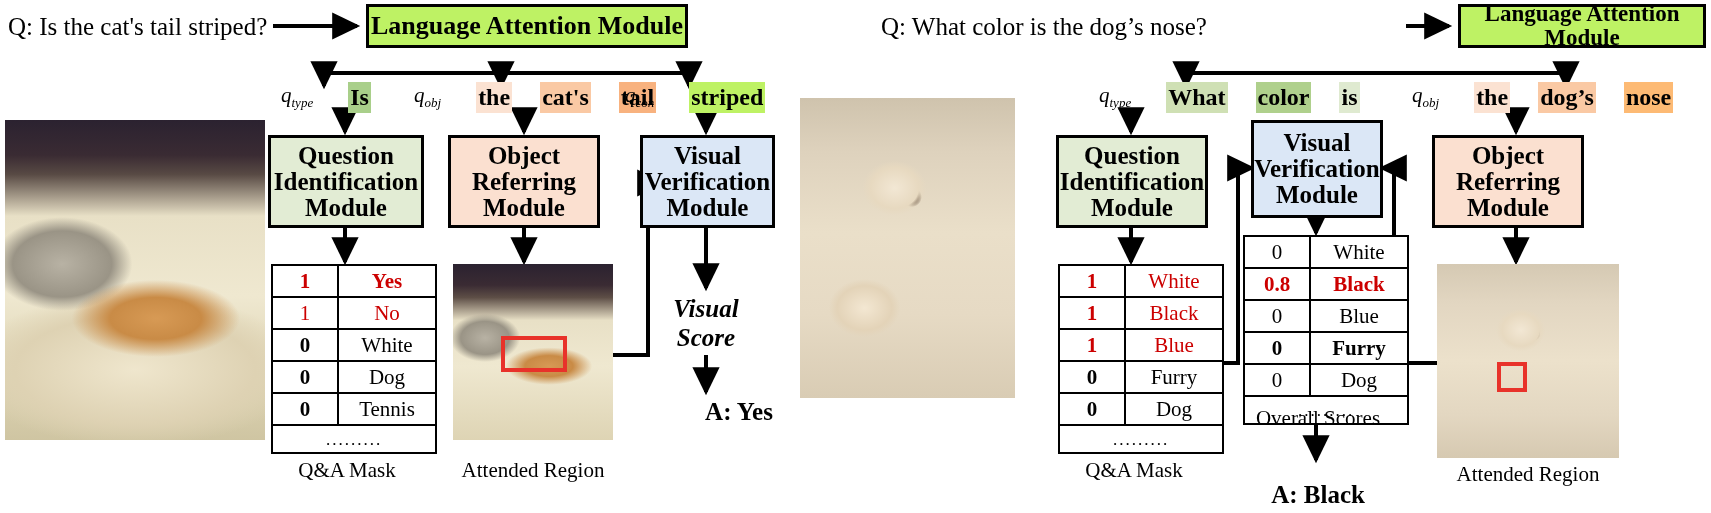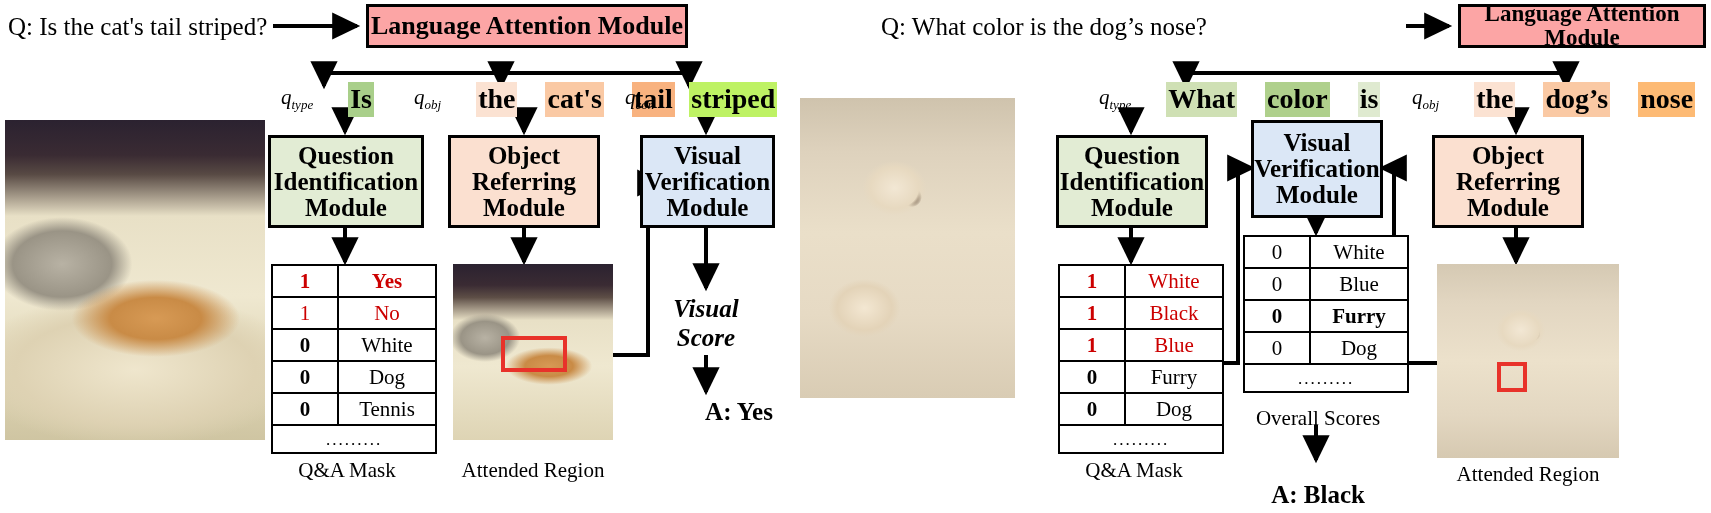--- a/index.html
+++ b/index.html
@@ -15,27 +15,27 @@
   .sub sub{font-size:13px;font-style:italic;}
   .cap{font-size:21px;white-space:nowrap;text-align:center;}
   .bold{font-weight:bold;}
   
   .modbox{
     border:3px solid #000;
     display:flex;align-items:center;justify-content:center;
     text-align:center;font-weight:bold;line-height:1.04;
     box-sizing:border-box;
   }
-  .lam{background:#fca5a5;font-size:26px;}
+  .lam{background:#bef264;font-size:26px;}
   .green{background:#e2ecd4;font-size:25px;}
   .peach{background:#fbe0d0;font-size:25px;}
   .blue{background:#dbe7f6;font-size:25px;}
   
   .tokrow{display:flex;align-items:center;white-space:nowrap;gap:28px;}
-  .chip{font-weight:bold;font-size:28px;padding:3px 2px 4px 2px;line-height:1;}
+  .chip{font-weight:bold;font-size:24px;padding:3px 2px 4px 2px;line-height:1;}
   
   .tbl{border-collapse:collapse;border:2px solid #000;background:#fff;}
   .tbl td{
     border:2px solid #000;height:30px;text-align:center;font-size:21px;
     padding:0 4px;line-height:1;
   }
   .tbl td.num{width:56px;}
   .tbl td.lbl{width:88px;}
   .tbl td.dots{letter-spacing:2px;font-size:17px;height:26px;}
   .red{color:#cc0000;}
@@ -289,20 +289,24 @@
 </table>
 <div class="abs cap" style="left:1058px;top:458px;width:152px;">Q&amp;A Mask</div>
 
 <table class="tbl abs" style="left:1243px;top:235px;">
   <tbody>
     <tr>
       <td class="num">0</td>
       <td class="lbl">White</td>
     </tr>
     <tr>
+      <td class="num rb">0.8</td>
+      <td class="lbl rb">Black</td>
+    </tr>
+    <tr>
       <td class="num">0</td>
       <td class="lbl">Blue</td>
     </tr>
     <tr>
       <td class="num kb">0</td>
       <td class="lbl kb">Furry</td>
     </tr>
     <tr>
       <td class="num">0</td>
       <td class="lbl">Dog</td>

